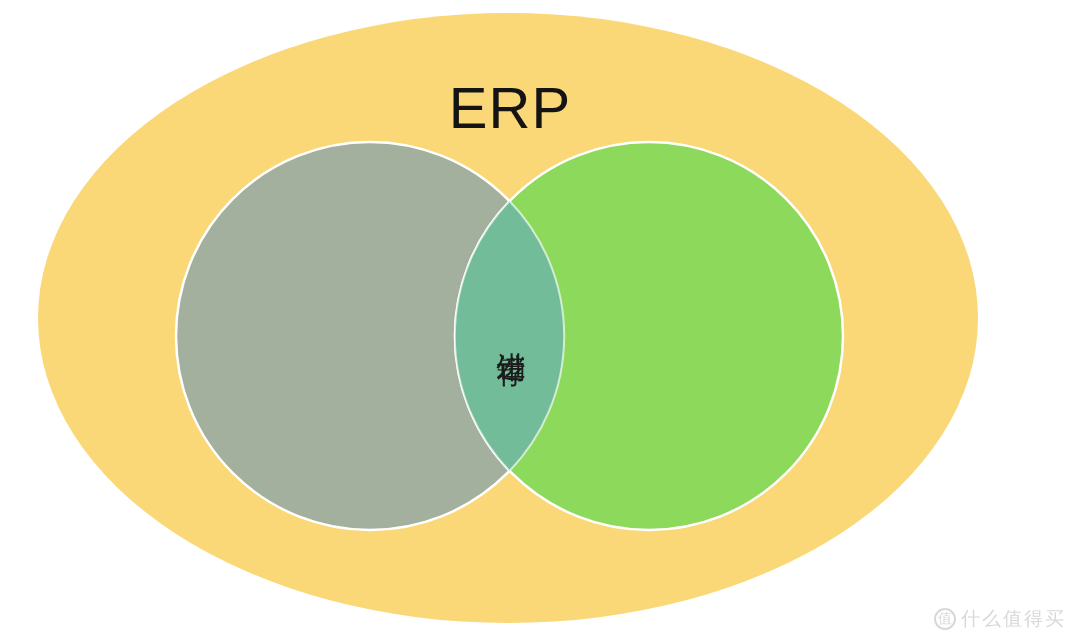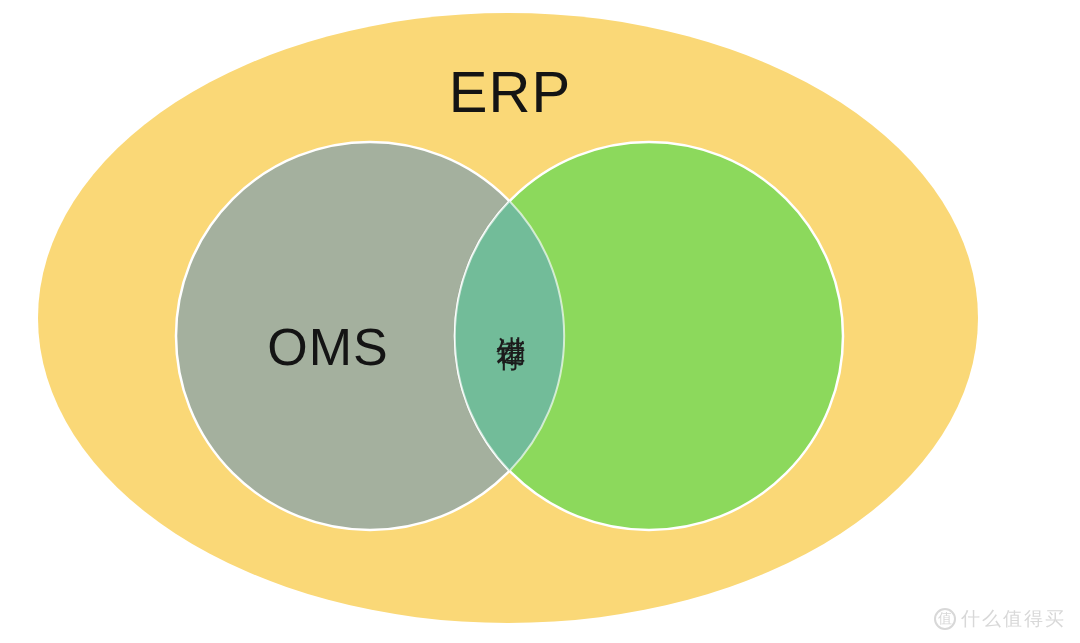--- a/index.html
+++ b/index.html
@@ -18,20 +18,21 @@
     position: absolute;
     left: 0; top: 0;
   }
   .label {
     position: absolute;
     color: #141414;
     white-space: nowrap;
     transform: translate(-50%, -50%);
     line-height: 1;
     user-select: none;
+    margin-top: 16px;
   }
   .label-erp {
     left: 510px; top: 92px;
     font-size: 58px;
     letter-spacing: 1px;
   }
   .label-oms {
     left: 328px; top: 347px;
     font-size: 52px;
     letter-spacing: 1px;
@@ -83,21 +84,20 @@
 
     <circle cx="370" cy="336" r="194" stroke="#ffffff" stroke-width="2.5" fill="#A4B09E"></circle>
 
     <circle cx="649" cy="336" r="194" stroke="#ffffff" stroke-width="2.5" fill="#8CD95C"></circle>
 
     <path d="M 509.5 201 A 194 194 0 0 1 509.5 471 A 194 194 0 0 1 509.5 201 Z" stroke="rgba(255,255,255,0.65)" stroke-width="2" fill="#72BC99"></path>
   </svg>
 
   <div class="label label-erp">ERP</div>
 
-  <div class="label label-oms">OMS</div>
 
 
   <div class="label label-intersection">进销存</div>
 
   <div class="watermark">
     <span class="wm-logo">值</span>
     <span class="wm-text">什么值得买</span>
   </div>
 
 </div>

